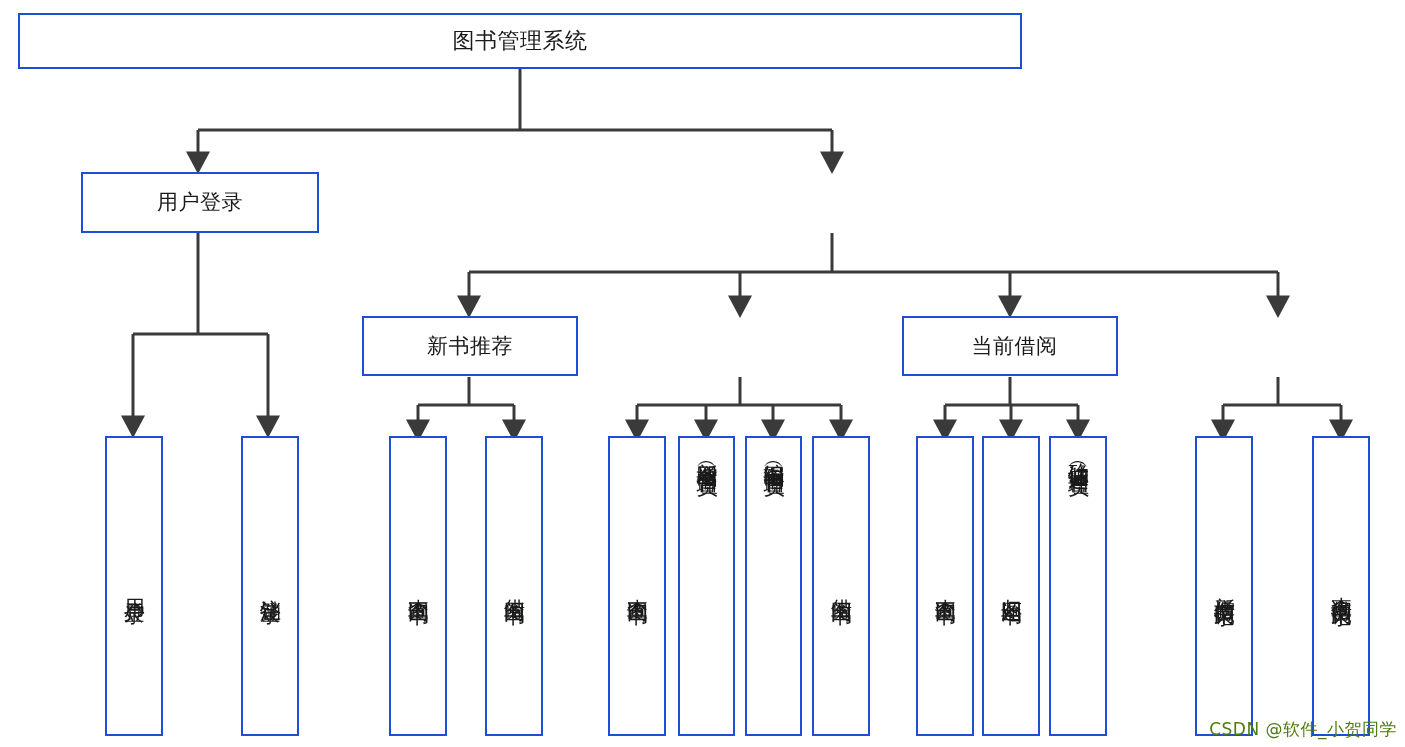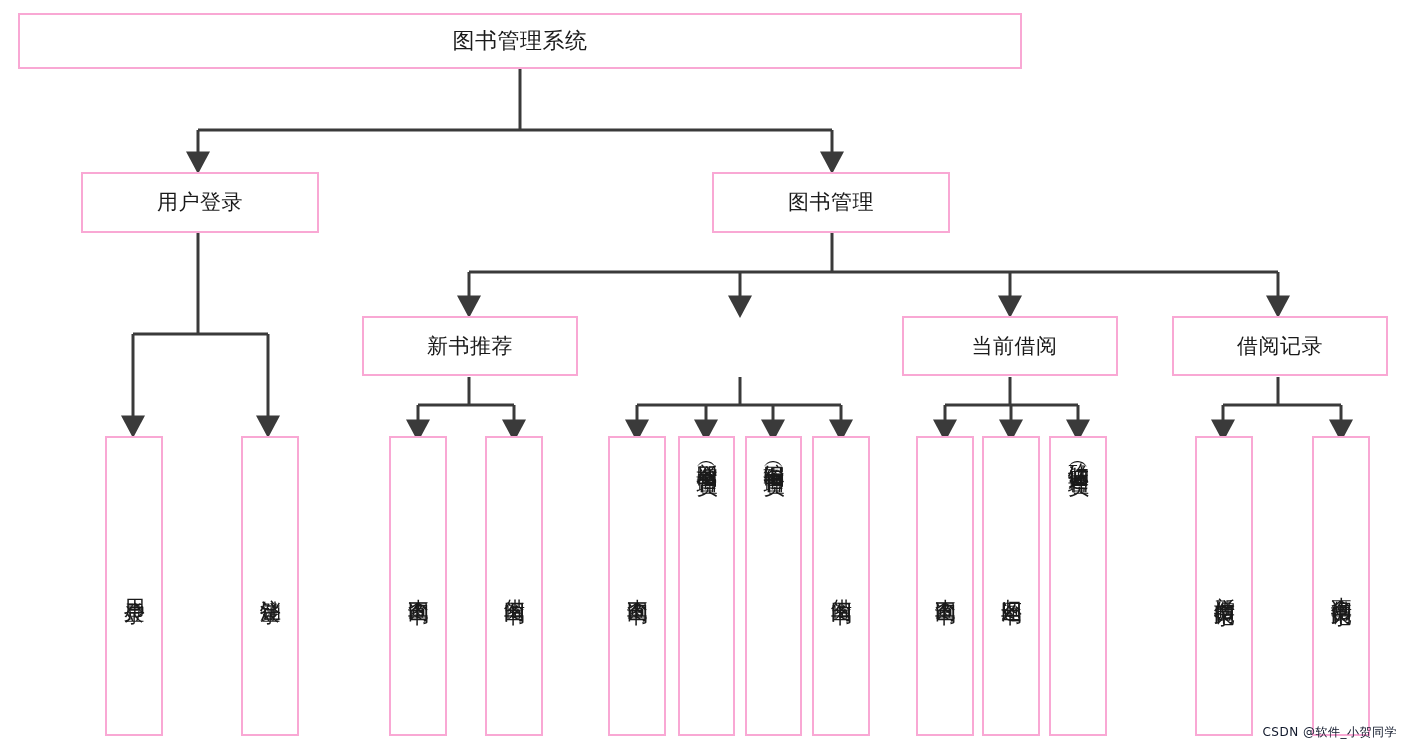--- a/index.html
+++ b/index.html
@@ -23,21 +23,21 @@
     left: 0;
     top: 0;
     width: 1405px;
     height: 747px;
     pointer-events: none;
   }
   .node {
     position: absolute;
     box-sizing: border-box;
     background: #ffffff;
-    border: 2px solid #f9a8d4;
+    border: 2px solid #1d4ed8;
     display: flex;
     align-items: center;
     justify-content: center;
     z-index: 2;
   }
   .node .label {
     color: #1a1a1a;
     line-height: 1.18;
     white-space: nowrap;
     letter-spacing: 0.5px;
@@ -64,22 +64,22 @@
     white-space: nowrap;
   }
   .node.vert.centered {
     align-items: center;
     padding-top: 0;
   }
   #watermark {
     position: absolute;
     right: 8px;
     bottom: 6px;
-    font-size: 12px;
-    color: #0f172a;
+    font-size: 17px;
+    color: #4d7c0f;
     letter-spacing: 0.5px;
     z-index: 5;
     white-space: nowrap;
     font-family: "DejaVu Sans", "Liberation Sans", sans-serif;
     margin-top: 36px;
   }
 </style>
 </head>
 <body>
 
@@ -136,36 +136,30 @@
   </svg>
 
   <div class="node horiz root" style="left:18px; top:13px; width:1004px; height:56px;">
     <span class="label">图书管理系统</span>
   </div>
 
   <div class="node horiz" style="left:81px; top:172px; width:238px; height:61px;">
     <span class="label">用户登录</span>
   </div>
 
-  <div class="node horiz" style="left:712px; top:172px; width:238px; height:61px;">
-    <span class="label">图书管理</span>
-  </div>
 
   <div class="node horiz" style="left:362px; top:316px; width:216px; height:60px;">
     <span class="label">新书推荐</span>
   </div>
 
 
   <div class="node horiz" style="left:902px; top:316px; width:216px; height:60px;padding-left:9px;">
     <span class="label">当前借阅</span>
   </div>
 
-  <div class="node horiz" style="left:1172px; top:316px; width:216px; height:60px;">
-    <span class="label">借阅记录</span>
-  </div>
 
   <div class="node vert centered" style="left:105px; top:436px; width:58px; height:300px;">
     <span class="label">用户登录</span>
   </div>
   <div class="node vert centered" style="left:241px; top:436px; width:58px; height:300px;">
     <span class="label">注销登录</span>
   </div>
 
   <div class="node vert centered" style="left:389px; top:436px; width:58px; height:300px;">
     <span class="label">查询图书</span>

